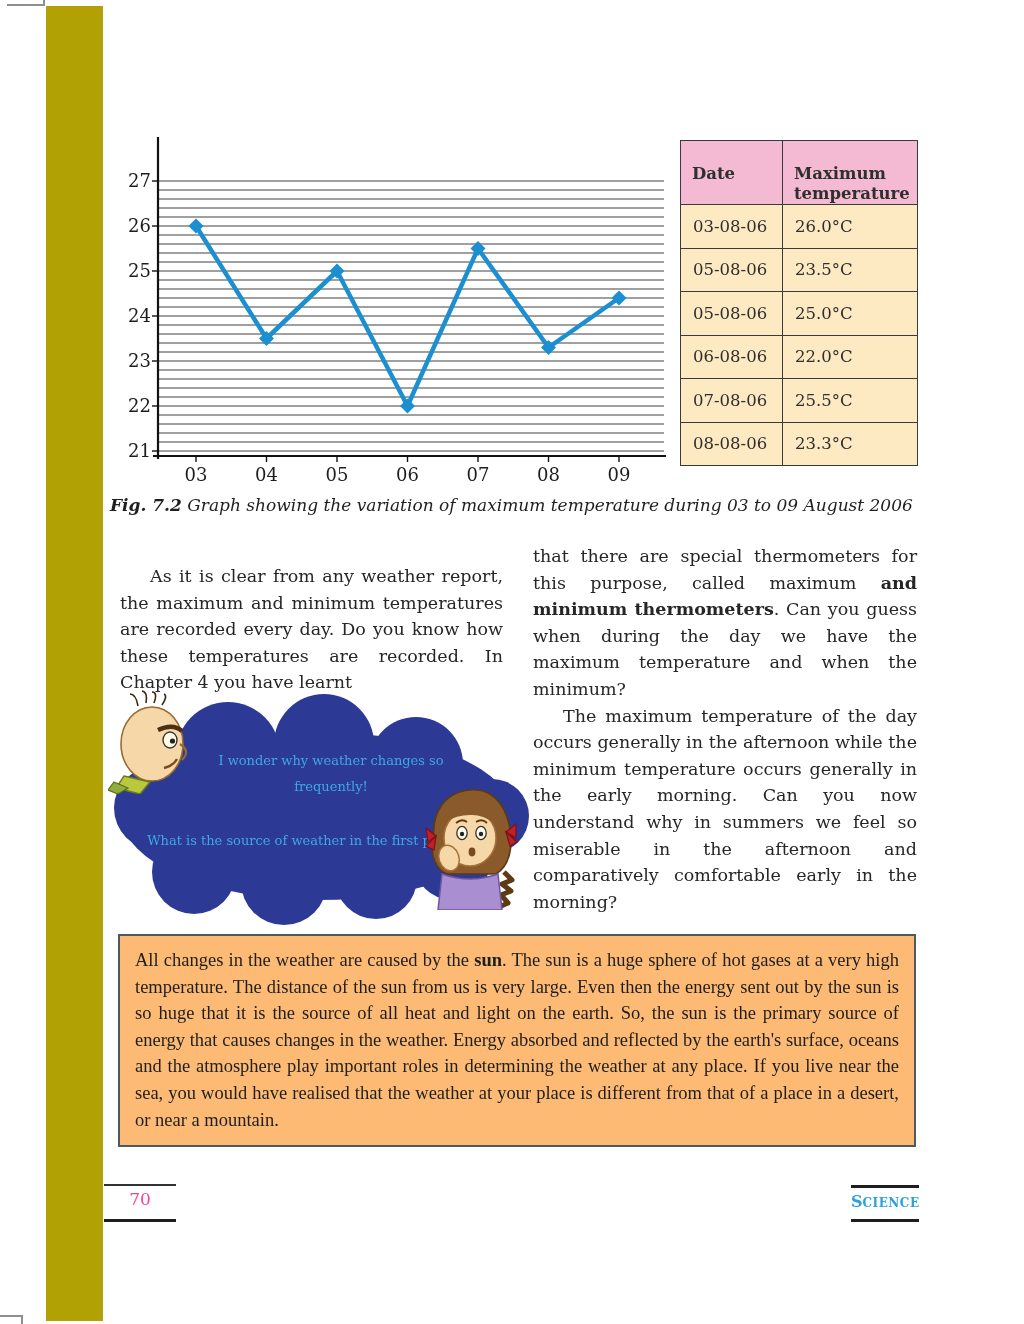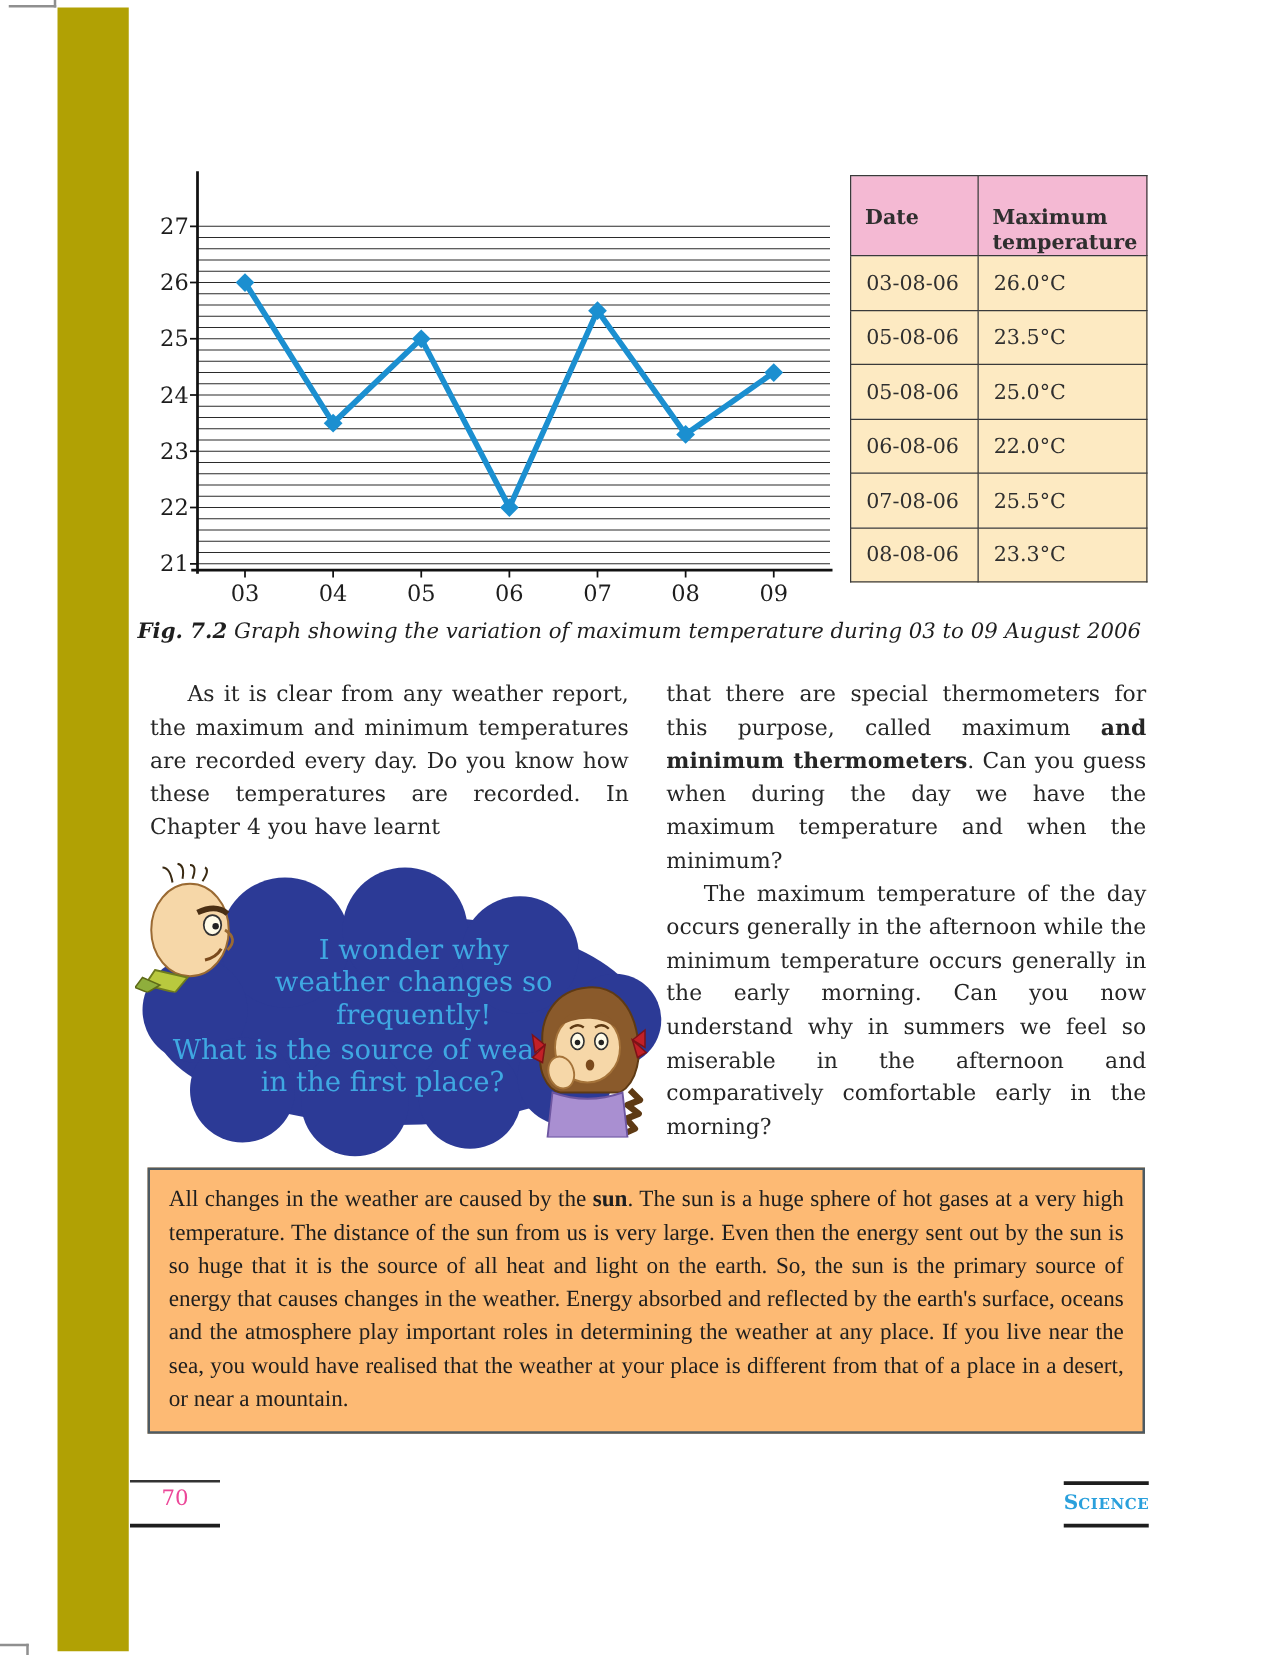--- a/index.html
+++ b/index.html
@@ -21,28 +21,28 @@
   #temp-table th{background:#f4b9d3;text-align:left;vertical-align:top;padding:23px 0 0 11px;font-weight:bold;line-height:20px;}
   #temp-table td{background:#fdeac2;vertical-align:middle;padding-left:12px;}
   #temp-table col.c1{width:102px;} #temp-table col.c2{width:135px;}
 
   
   #fig-caption{left:110px;top:495px;width:816px;text-align:left;font-size:17px;font-style:italic;color:#1f1f1f;}
   #fig-caption b{font-style:italic;}
 
   
   .body-col{font-size:17.5px;line-height:26.6px;text-align:justify;color:#262626;}
-  #col-left{left:120px;top:543px;width:383px;}
+  #col-left{left:120px;top:563px;width:383px;}
   #col-right{left:533px;top:543px;width:384px;}
   .body-col p{margin:0;}
   .indent{text-indent:30px;}
 
   
   #cloud-wrap{left:106px;top:690px;width:424px;height:236px;}
-  .cloud-text{position:absolute;text-align:center;color:#3fa8e2;font-size:22px;line-height:26px;}
+  .cloud-text{position:absolute;text-align:center;color:#3fa8e2;font-size:13px;line-height:26px;}
   #cloud-text-1{top:58px;left:100px;width:250px;}
   #cloud-text-2{top:138px;left:30px;width:340px;}
   .character{position:absolute;}
 
   
   #info-box{left:118px;top:934px;width:798px;box-sizing:border-box;background:#fdba74;
             border:2px solid #4d5a62;padding:11px 15px 12px 15px;
             font-family:"Liberation Serif",serif;font-size:18.5px;line-height:26.6px;
             text-align:justify;color:#1e1e1e;}
 

